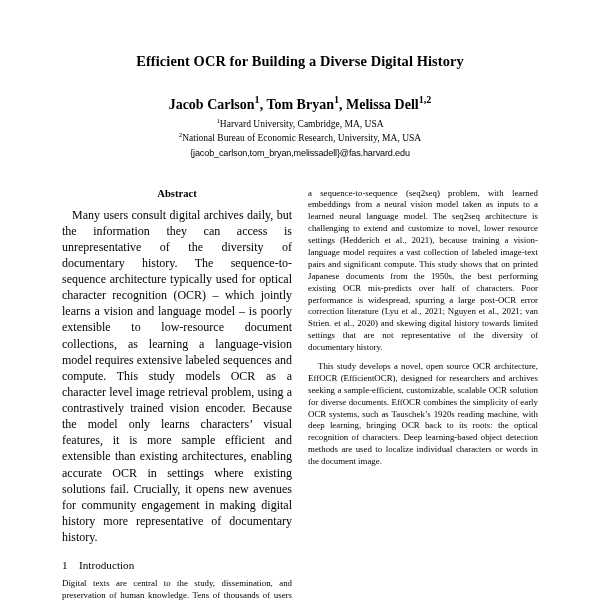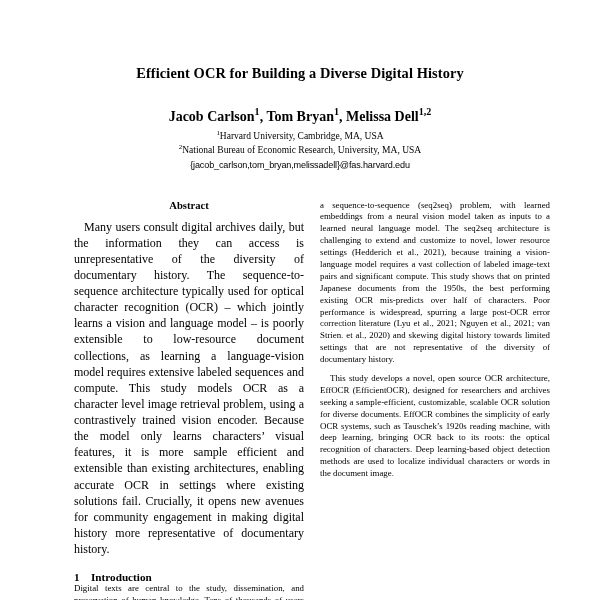--- a/index.html
+++ b/index.html
@@ -11,21 +11,21 @@
     height: 600px;
     background: #ffffff;
     font-family: "Liberation Serif", serif;
     color: #000000;
     overflow: hidden;
   }
   .page {
     position: relative;
     width: 600px;
     height: 528px;
-    padding: 12px;
+    padding: 0;
     box-sizing: border-box;
   }
   .paper-body {
     padding: 52px 62px 0 62px;
     box-sizing: border-box;
   }
   .title {
     font-size: 14.4px;
     font-weight: bold;
     text-align: center;
@@ -68,22 +68,22 @@
     flex: 0 0 230px;
   }
   .sec-head-center {
     text-align: center;
     font-size: 10.6px;
     font-weight: bold;
     margin: 0 0 8px 0;
   }
   .sec-head {
     font-size: 11.2px;
-    font-weight: bold;
-    margin: 14px 0 0 0;
+    font-weight: normal;
+    margin: 14px 0 7px 0;
   }
   .sec-head .num {
     display: inline-block;
     min-width: 17px;
   }
   p.body-text {
     font-size: 8.85px;
     line-height: 1.345;
     text-align: justify;
     margin: 0 0 7px 0;

